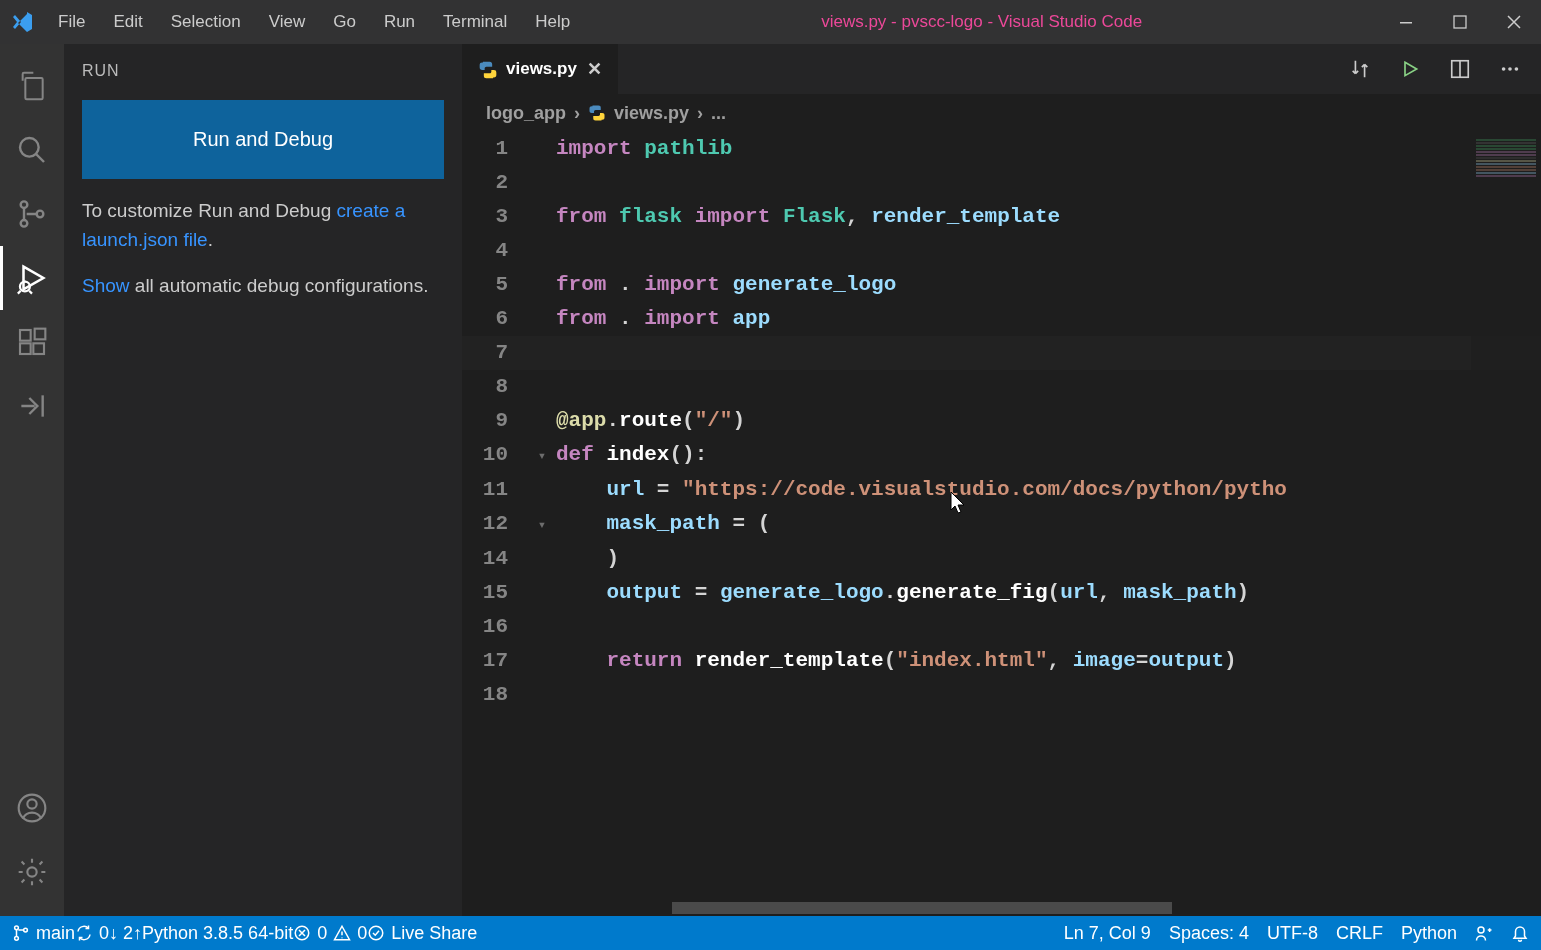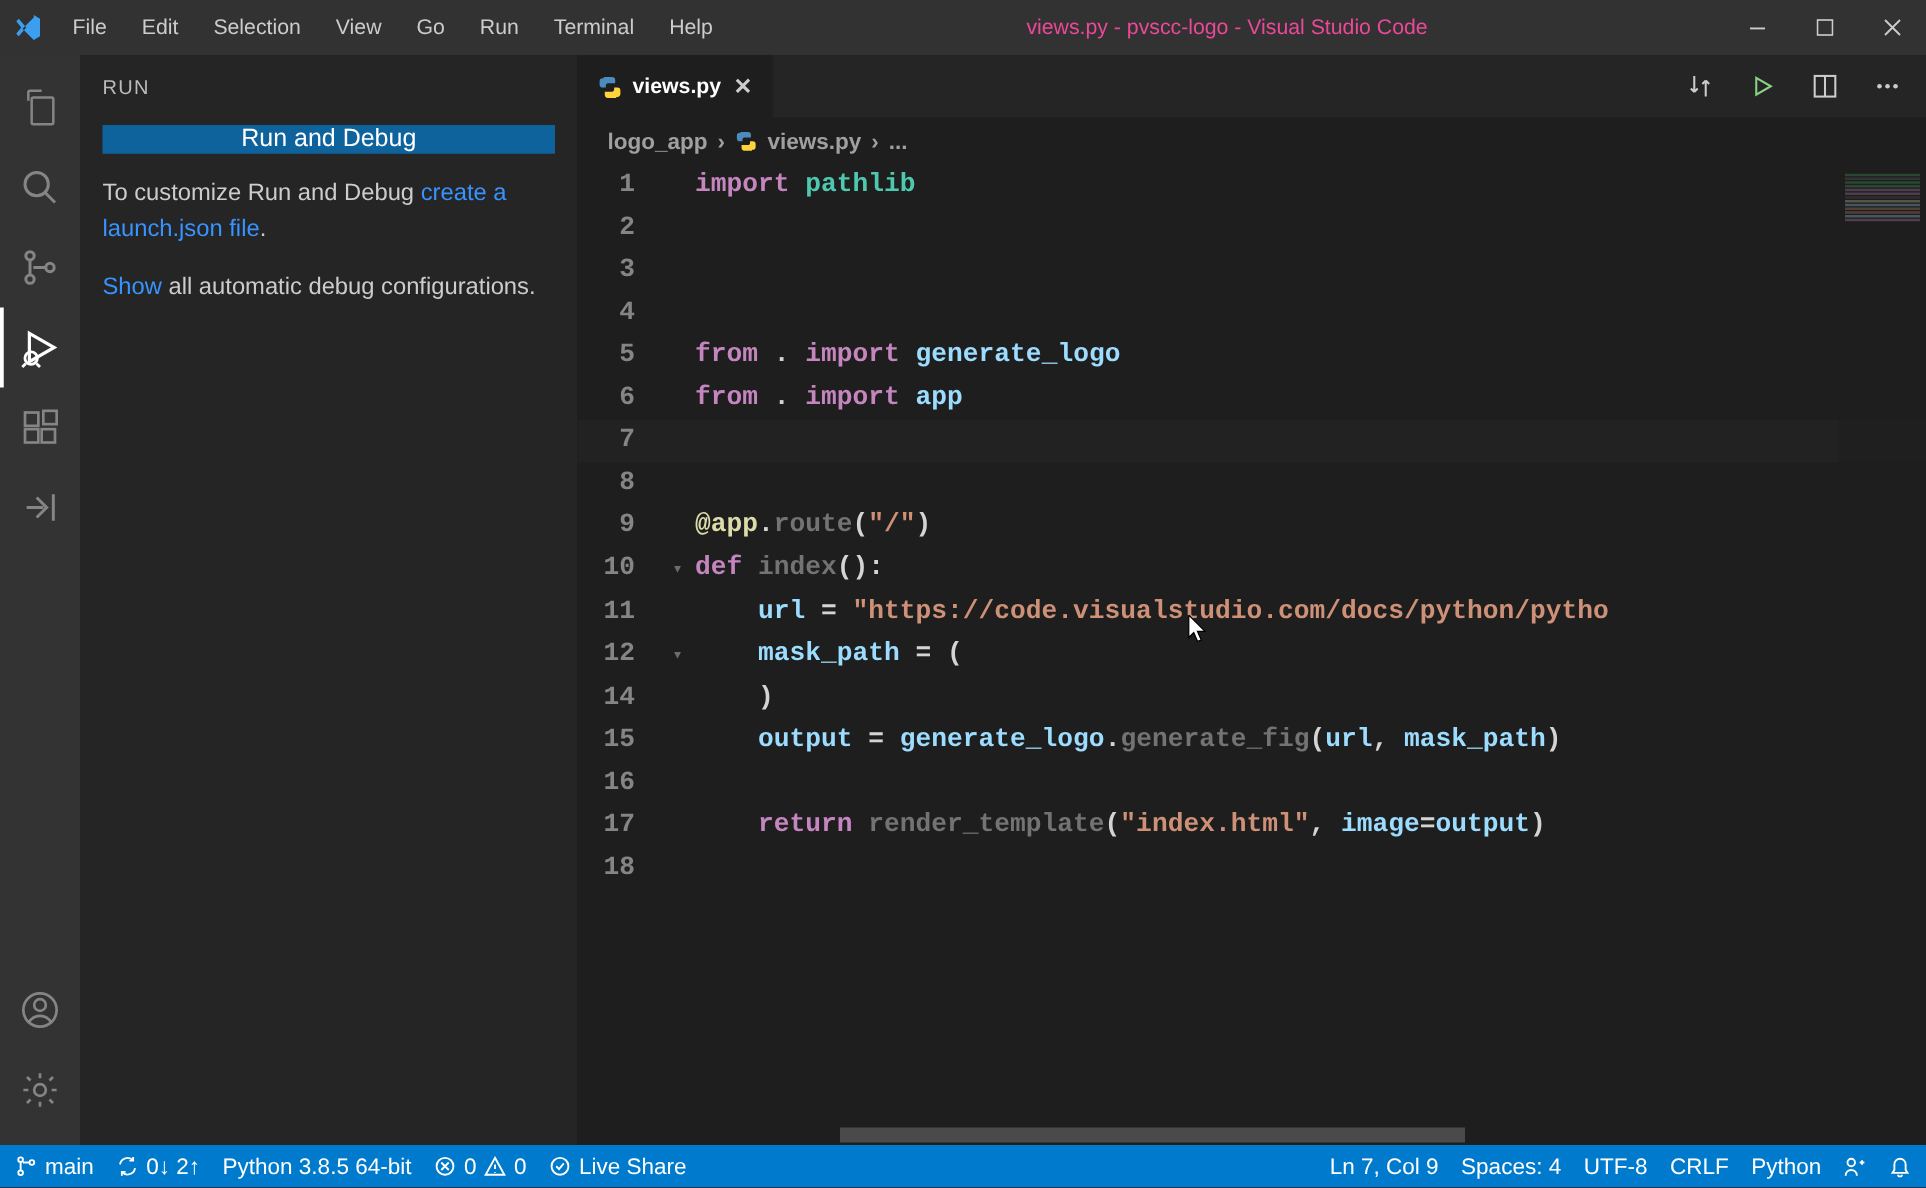--- a/index.html
+++ b/index.html
@@ -61,21 +61,21 @@
   display:flex; flex-direction:column;
   color:#cccccc;
 }
 .side-panel .sp-header { padding: 18px 18px 10px 18px; font-size:16px; letter-spacing:1px; color:#bbbbbb; }
 .side-panel .sp-body { padding: 10px 18px; }
 .run-debug-btn {
   width:100%;
   background:#0e639c;
   color:#ffffff;
   border:none;
-  padding:0 0;
+  padding:28px 0;
   font-size:20px;
   cursor:pointer;
 }
 .side-panel .sp-text { font-size:19px; line-height:1.5; margin-top:18px; color:#cccccc; }
 .side-panel .sp-text a { color:#3794ff; text-decoration:none; cursor:pointer; }
 
 
 .editor-area { flex:1; display:flex; flex-direction:column; background:#1e1e1e; min-width:0; position:relative;font-weight:bold; }
 
 
@@ -107,41 +107,41 @@
 .code-lines { font-family: "Consolas","Courier New",monospace; font-size:21px; line-height:34px; }
 .code-line { display:flex; }
 .gutter { width:70px; text-align:right; color:#858585; padding-right:24px; user-select:none; }
 .fold-gutter { width:20px; color:#555; text-align:center; user-select:none; position:relative; }
 .fold-gutter .chev-down::before { content:"\25BE"; color:#6d6d6d; font-size:14px; }
 .linec { white-space:pre; color:#d4d4d4; padding-left:4px; }
 .line-active { background:rgba(255,255,255,0.02); }
 
 .kw { color:#c586c0; }     
 .cls { color:#4ec9b0; }    
-.fn { color:#737373; }     
+.fn { color:#ffffff; }     
 .var { color:#9cdcfe; }    
 .str { color:#ce9178; }
 .op { color:#d4d4d4; }
 .decor { color:#dcdcaa; }
 
 
 .minimap { position:absolute; top:0; right:0; width:70px; height:100%; background:rgba(30,30,30,0.6); }
 .minimap .mm-line { height:2px; margin:1px 5px; background:#4a6; opacity:0.3; }
 
 
 .hscroll { position:absolute; bottom:0; left:90px; right:80px; height:16px; background:transparent; }
 .hscroll .thumb { position:absolute; left:120px; width:500px; top:2px; height:12px; background:#4a4a4a; }
 
 
 .status-bar {
   height:34px; background:#007acc; color:#ffffff;
   display:flex; align-items:center; font-size:18px;
   padding:0 12px; gap:18px;
 }
-.status-bar .left { display:flex; align-items:center; gap:18px; }
+.status-bar .left { display:flex; align-items:center; }
 .status-bar .right { margin-left:auto; display:flex; align-items:center; gap:18px; }
 .status-bar .sb-item { display:flex; align-items:center; gap:6px; }
 
 svg { display:block; }
 
 
 .cursor-arrow {
   position:absolute;
   left: 488px; top: 448px;
   width:18px; height:24px;
@@ -325,20 +325,21 @@
             <div class="linec"><span class="kw">import</span> <span class="cls">pathlib</span></div>
           </div>
           <div class="code-line">
             <div class="gutter">2</div>
             <div class="fold-gutter"></div>
             <div class="linec"></div>
           </div>
           <div class="code-line">
             <div class="gutter">3</div>
             <div class="fold-gutter"></div>
+            <div class="linec"><span class="kw">from</span> <span class="cls">flask</span> <span class="kw">import</span> <span class="cls">Flask</span><span class="op">,</span> <span class="var">render_template</span></div>
           </div>
           <div class="code-line">
             <div class="gutter">4</div>
             <div class="fold-gutter"></div>
             <div class="linec"></div>
           </div>
           <div class="code-line">
             <div class="gutter">5</div>
             <div class="fold-gutter"></div>
             <div class="linec"><span class="kw">from</span> <span class="op">.</span> <span class="kw">import</span> <span class="var">generate_logo</span></div>

